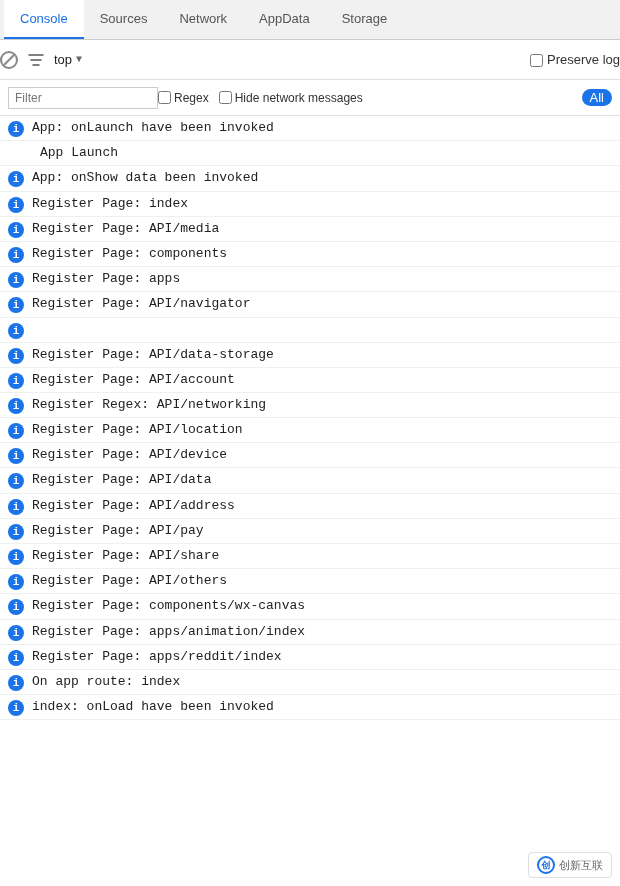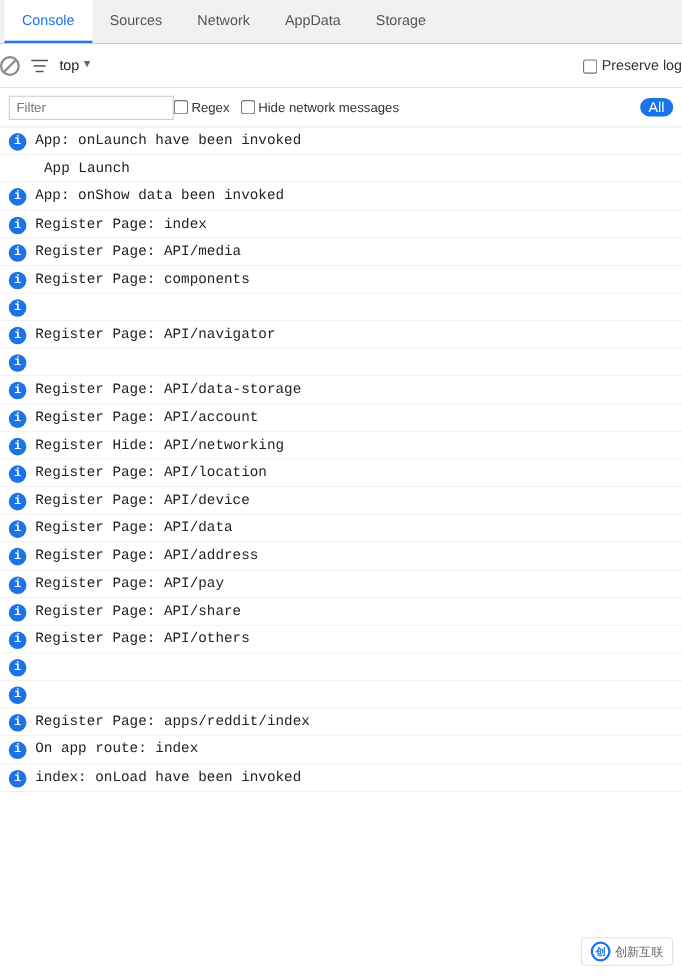--- a/index.html
+++ b/index.html
@@ -302,39 +302,40 @@
     <div class="log-entry info">
       <div class="log-icon">i</div>
       <span class="log-text">Register Page: API/media</span>
     </div>
     <div class="log-entry info">
       <div class="log-icon">i</div>
       <span class="log-text">Register Page: components</span>
     </div>
     <div class="log-entry info">
       <div class="log-icon">i</div>
+      <span class="log-text">Register Page: apps</span>
     </div>
     <div class="log-entry info">
       <div class="log-icon">i</div>
       <span class="log-text">Register Page: API/navigator</span>
     </div>
     <div class="log-entry info">
       <div class="log-icon">i</div>
     </div>
     <div class="log-entry info">
       <div class="log-icon">i</div>
       <span class="log-text">Register Page: API/data-storage</span>
     </div>
     <div class="log-entry info">
       <div class="log-icon">i</div>
       <span class="log-text">Register Page: API/account</span>
     </div>
     <div class="log-entry info">
       <div class="log-icon">i</div>
-      <span class="log-text">Register Hide: API/networking</span>
+      <span class="log-text">Register Regex: API/networking</span>
     </div>
     <div class="log-entry info">
       <div class="log-icon">i</div>
       <span class="log-text">Register Page: API/location</span>
     </div>
     <div class="log-entry info">
       <div class="log-icon">i</div>
       <span class="log-text">Register Page: API/device</span>
     </div>
     <div class="log-entry info">
@@ -352,23 +353,25 @@
     <div class="log-entry info">
       <div class="log-icon">i</div>
       <span class="log-text">Register Page: API/share</span>
     </div>
     <div class="log-entry info">
       <div class="log-icon">i</div>
       <span class="log-text">Register Page: API/others</span>
     </div>
     <div class="log-entry info">
       <div class="log-icon">i</div>
-    </div>
-    <div class="log-entry info">
-      <div class="log-icon">i</div>
+      <span class="log-text">Register Page: components/wx-canvas</span>
+    </div>
+    <div class="log-entry info">
+      <div class="log-icon">i</div>
+      <span class="log-text">Register Page: apps/animation/index</span>
     </div>
     <div class="log-entry info">
       <div class="log-icon">i</div>
       <span class="log-text">Register Page: apps/reddit/index</span>
     </div>
     <div class="log-entry info">
       <div class="log-icon">i</div>
       <span class="log-text">On app route: index</span>
     </div>
     <div class="log-entry info">

